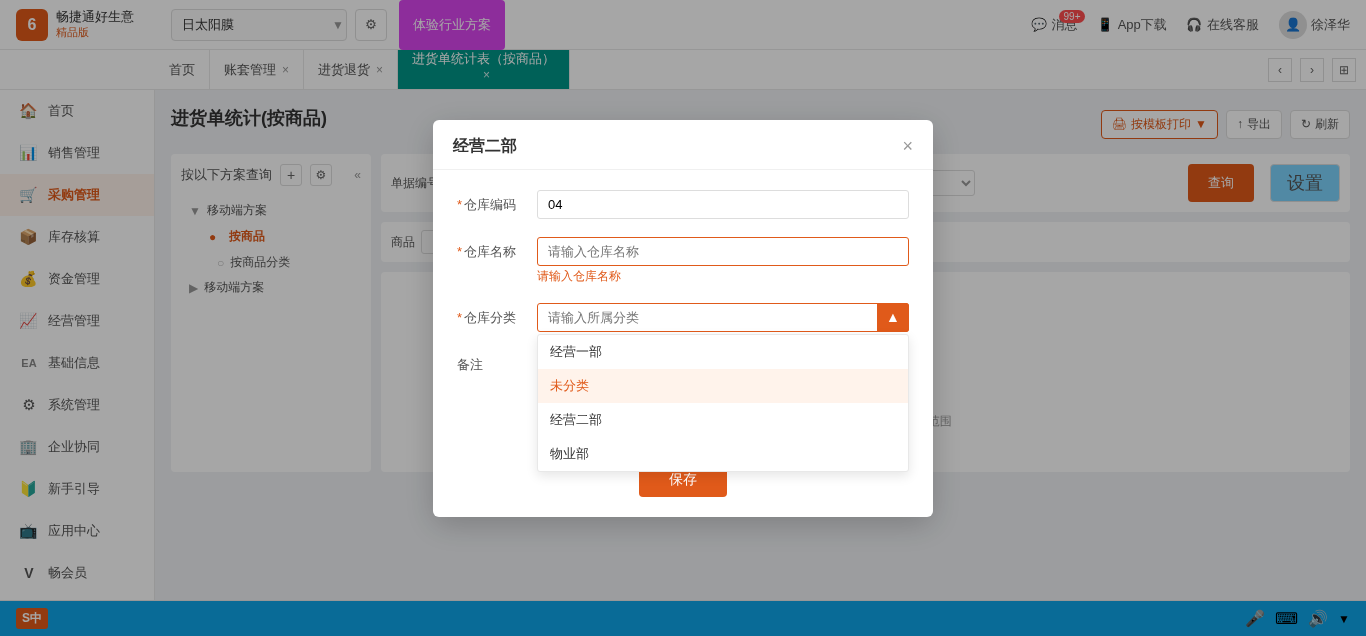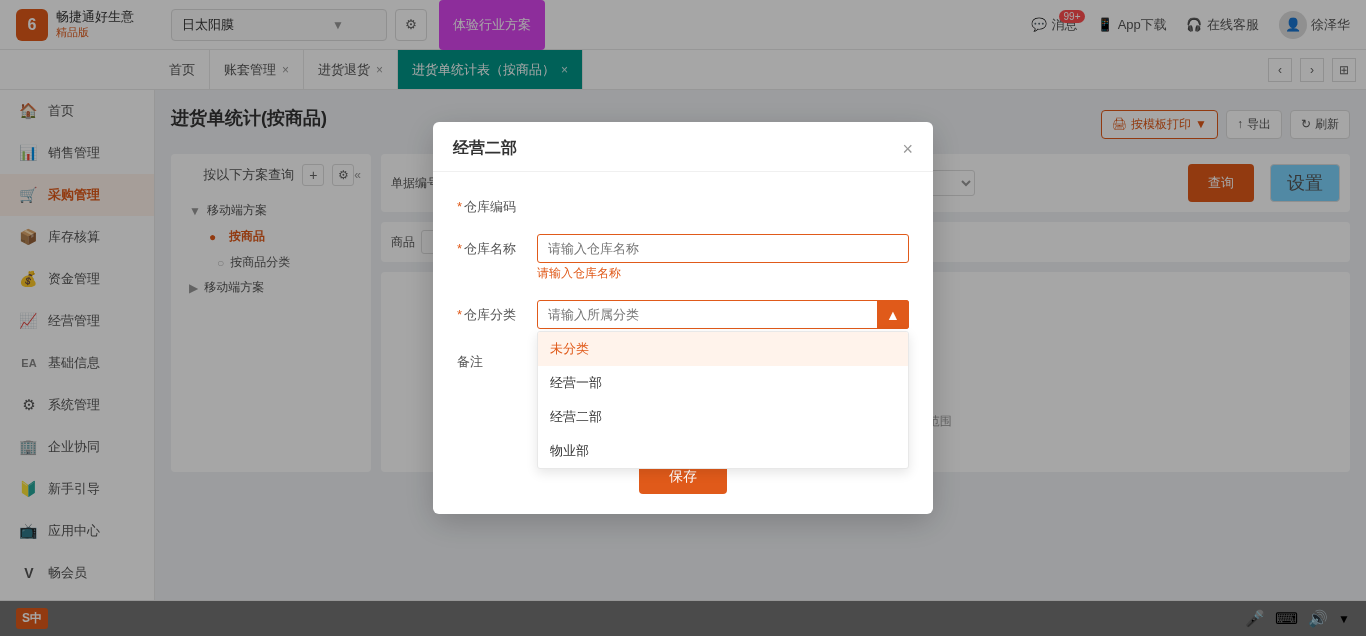--- a/index.html
+++ b/index.html
@@ -35,21 +35,21 @@
       font-size: 16px;
     }
     .logo-text { font-size: 13px; color: #333; line-height: 1.3; }
     .logo-sub { font-size: 11px; color: #e05a1a; }
     .header-search {
       display: flex;
       align-items: center;
       border: 1px solid #ddd;
       border-radius: 4px;
       padding: 4px 10px;
-      width: 216px;
+      width: 176px;
       height: 32px;
       background: #fafafa;
     }
     .header-search input {
       border: none;
       outline: none;
       background: transparent;
       font-size: 13px;
       width: 150px;
     }
@@ -131,20 +131,21 @@
       border-right: 1px solid #e8e8e8;
       cursor: pointer;
       font-size: 13px;
       color: #555;
       white-space: nowrap;
       position: relative;
     }
     .tab-item.active {
       background: #009688;
       color: white;
+      flex-direction: column;
     }
     .tab-close {
       margin-left: 6px;
       font-size: 12px;
       color: #999;
       cursor: pointer;
     }
     .tab-item.active .tab-close { color: rgba(255,255,255,0.8); }
     .tab-home { color: #555; }
     .tab-spacer { flex: 1; }
@@ -264,24 +265,25 @@
       background: #7dd3fc;
       color: #555;
       border-radius: 4px;
       padding: 6px 16px;
       cursor: pointer;
       font-size: 18px;
     }
     .filter-header {
       display: flex;
       align-items: center;
-      justify-content: flex-end;
+      justify-content: space-between;
       margin-bottom: 8px;
       font-size: 13px;
       color: #555;
+      gap: 19px;
     }
     .filter-header-left { display: flex; align-items: center; gap: 8px; }
     .filter-add-btn {
       width: 22px; height: 22px;
       border: 1px solid #ddd;
       border-radius: 3px;
       background: #fff;
       display: flex;
       align-items: center;
       justify-content: center;
@@ -514,21 +516,21 @@
       font-size: 10px;
     }
 
     
     .bottom-bar {
       position: fixed;
       bottom: 0;
       left: 0;
       right: 0;
       height: 36px;
-      background: #737373;
+      background: #0ea5e9;
       border-top: 1px solid #e8e8e8;
       display: flex;
       align-items: center;
       justify-content: flex-end;
       padding: 0 16px;
       gap: 12px;
       z-index: 50;
     }
     .bottom-icons { display: flex; gap: 10px; align-items: center; }
 
@@ -814,41 +816,44 @@
 <div class="modal-overlay">
   <div class="modal">
     <div class="modal-header">
       <span class="modal-title">经营二部</span>
       <span class="modal-close">×</span>
     </div>
     <div class="modal-body">
 
       <div class="modal-form-row">
         <span class="modal-label required">仓库编码</span>
+        <div class="modal-input-wrap">
+          <input class="modal-input" type="text" value="04" style="">
+        </div>
       </div>
 
       <div class="modal-form-row">
         <span class="modal-label required">仓库名称</span>
         <div class="modal-input-wrap">
           <input class="modal-input error" type="text" placeholder="请输入仓库名称" style="">
           <span class="error-msg">请输入仓库名称</span>
         </div>
       </div>
 
       <div class="modal-form-row" style="position:relative;">
         <span class="modal-label required">仓库分类</span>
         <div class="modal-input-wrap">
           <input class="modal-input-with-btn" type="text" placeholder="请输入所属分类" style="">
           <div class="input-arrow-btn">
             <span>▲</span>
           </div>
           
           <div class="dropdown-list">
+            <div class="dropdown-item">经营一部</div>
             <div class="dropdown-item selected">未分类</div>
-            <div class="dropdown-item">经营一部</div>
             <div class="dropdown-item">经营二部</div>
             <div class="dropdown-item">物业部</div>
           </div>
         </div>
       </div>
 
       <div class="modal-form-row">
         <span class="modal-label">备注</span>
         <div class="modal-input-wrap">
           <textarea class="modal-textarea" style=""></textarea>

